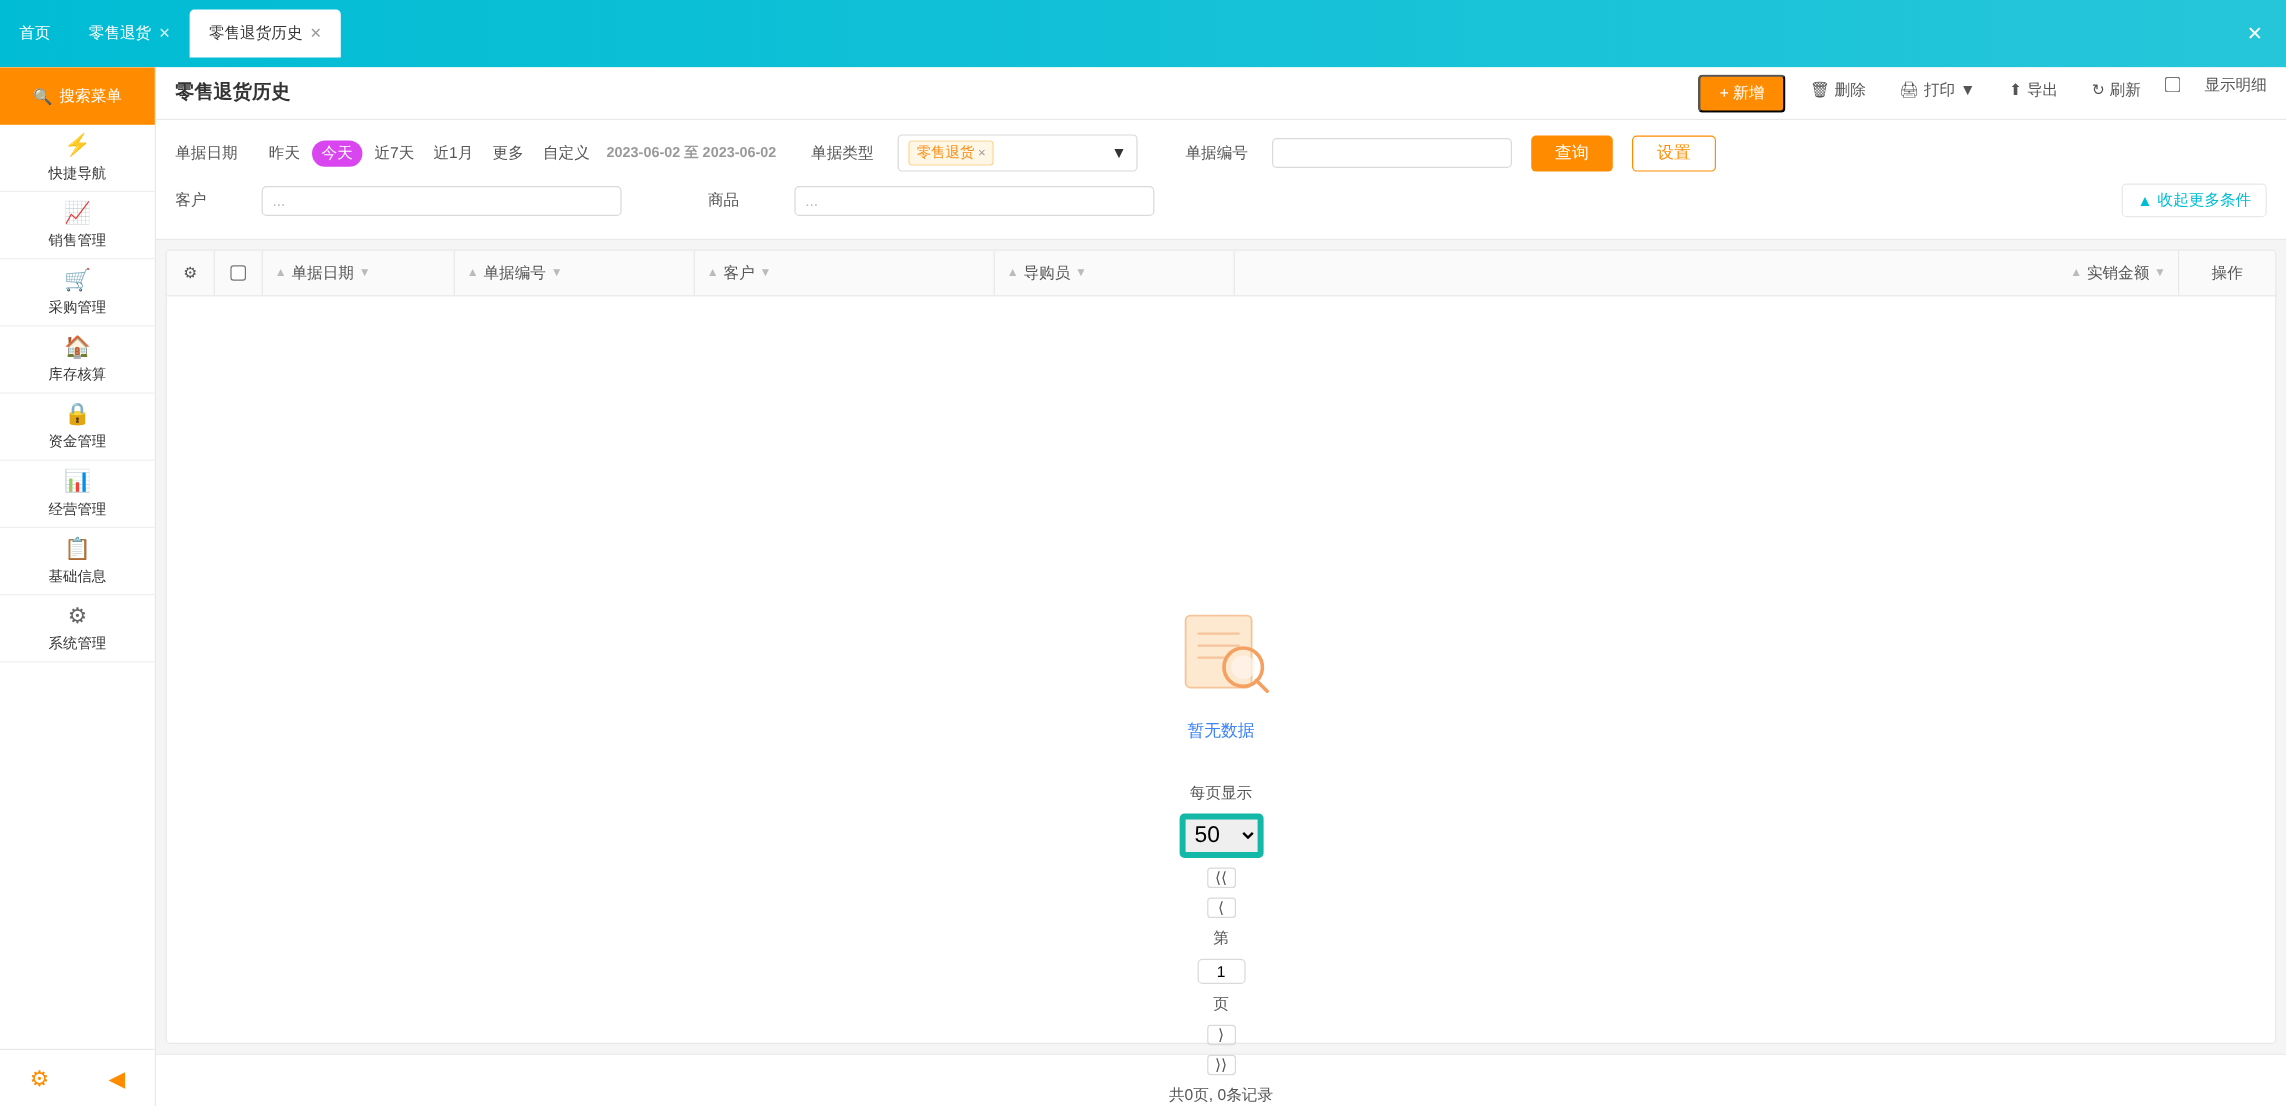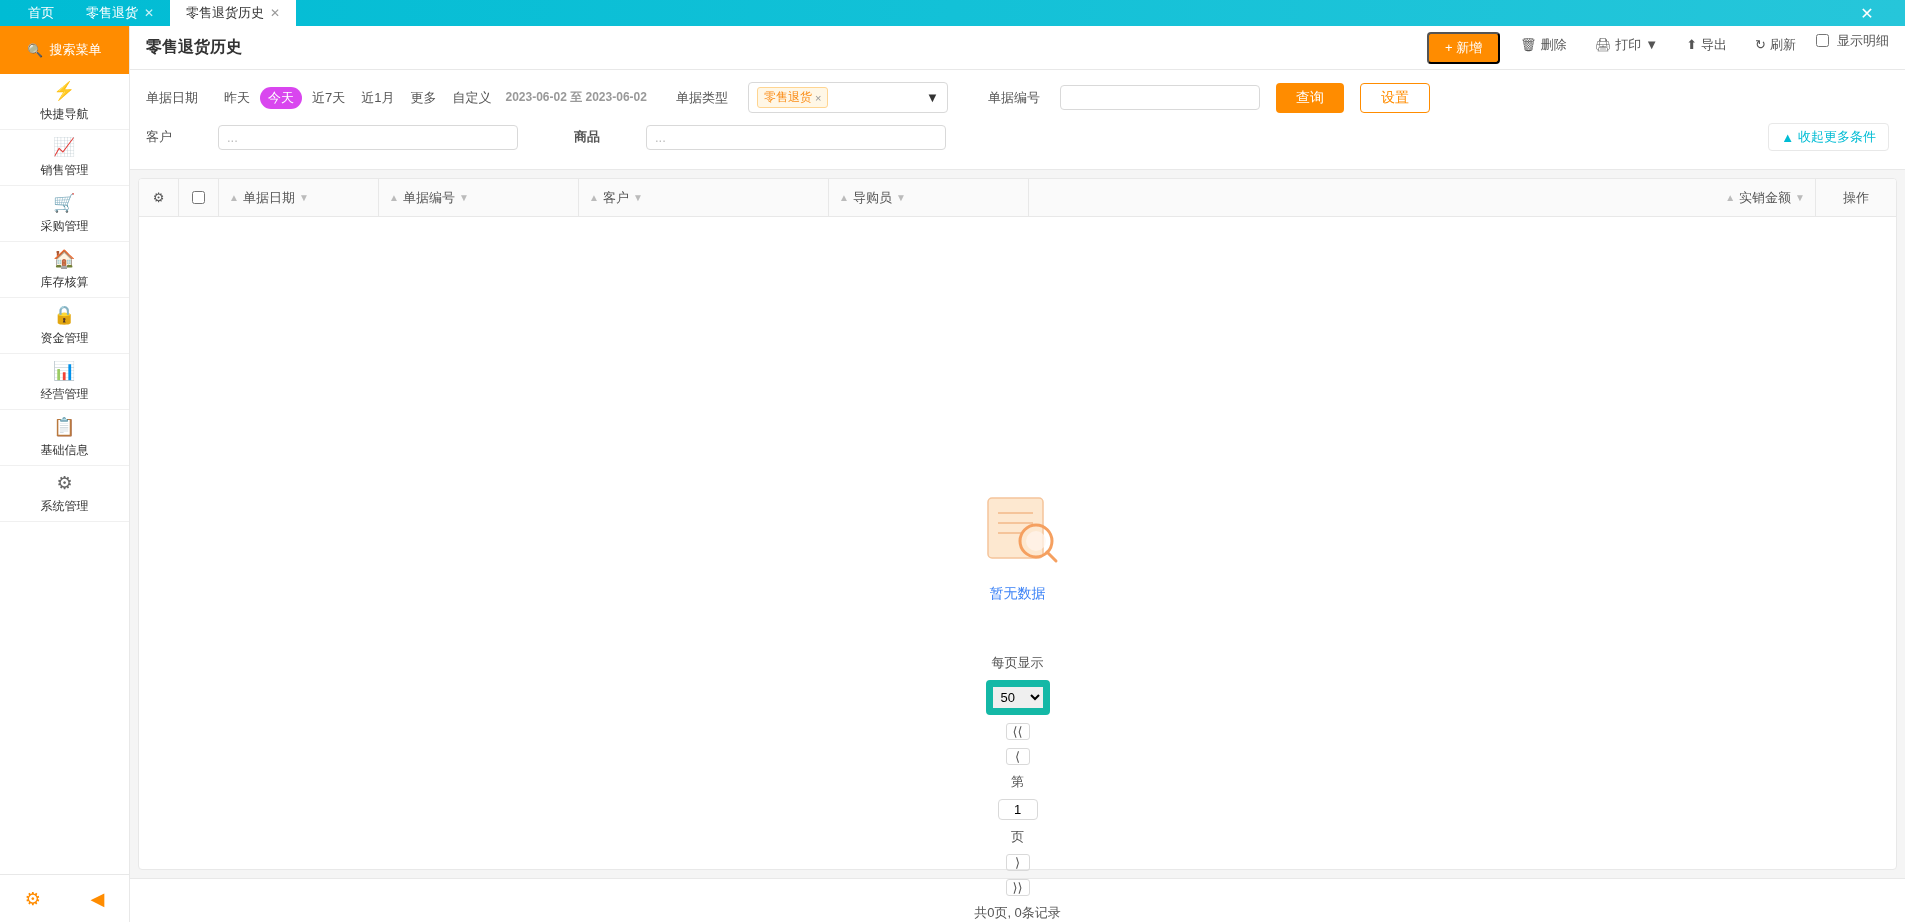--- a/index.html
+++ b/index.html
@@ -1,24 +1,24 @@
 <!DOCTYPE html>
 <html><head>
   <meta charset="utf-8">
   <style>
     * { box-sizing: border-box; margin: 0; padding: 0; font-family: 'Microsoft YaHei', Arial, sans-serif; }
     body { width: 1905px; height: 922px; overflow: hidden; display: flex; flex-direction: column; background: #f5f5f5; }
 
     
     .top-bar {
-      height: 26px;
+      height: 56px;
       background: linear-gradient(90deg, #00bcd4, #26c6da);
       display: flex;
       align-items: center;
-      padding: 12px;
+      padding: 0;
       flex-shrink: 0;
     }
     .tab-item {
       height: 40px;
       padding: 0 16px;
       display: flex;
       align-items: center;
       font-size: 13px;
       color: #fff;
       cursor: pointer;
@@ -147,21 +147,21 @@
       border-radius: 3px;
     }
     .toolbar-btn-primary {
       background: #ff8c00;
       color: #fff;
       padding: 5px 16px;
       border-radius: 4px;
       font-size: 13px;
       cursor: pointer;
     }
-    .checkbox-label { display: flex; align-items: center; gap: 8px; font-size: 13px; color: #555; cursor: pointer; }
+    .checkbox-label { display: flex; align-items: center; gap: 20px; font-size: 13px; color: #555; cursor: pointer; }
     .checkbox-label input { cursor: pointer; }
 
     
     .filter-area {
       background: #fff;
       padding: 12px 16px 8px;
       border-bottom: 1px solid #e8e8e8;
       flex-shrink: 0;
     }
     .filter-row {
@@ -308,24 +308,24 @@
       align-items: center;
       justify-content: flex-end;
       padding: 0 16px;
       gap: 8px;
       font-size: 13px;
       color: #555;
       flex-shrink: 0;
       flex-direction: column;
     }
     .page-select {
-      border: 7px solid #14b8a6;
+      border: 5px solid #14b8a6;
       border-radius: 4px;
       padding: 2px 4px;
-      font-size: 13px;
+      font-size: 19px;
       outline: none;
     }
     .page-btn {
       width: 24px;
       height: 24px;
       display: flex;
       align-items: center;
       justify-content: center;
       cursor: pointer;
       border: 1px solid #d9d9d9;
@@ -498,21 +498,21 @@
         <button class="settings-btn">设置</button>
       </div>
 
       <div class="filter-row">
 
         <span class="filter-label">客户</span>
         <div class="filter-select-box" style="min-width:300px;">
           <span class="filter-placeholder">...</span>
         </div>
 
-        <span class="filter-label" style="margin-left:40px;font-weight:bold;">商品</span>
+        <span class="filter-label" style="margin-left:56px;">商品</span>
         <div class="filter-select-box" style="min-width:300px;">
           <span class="filter-placeholder">...</span>
         </div>
 
         <div style="flex:1;"></div>
         <div class="collapse-btn">
           <span>▲</span>
           <span>收起更多条件</span>
         </div>
       </div>

